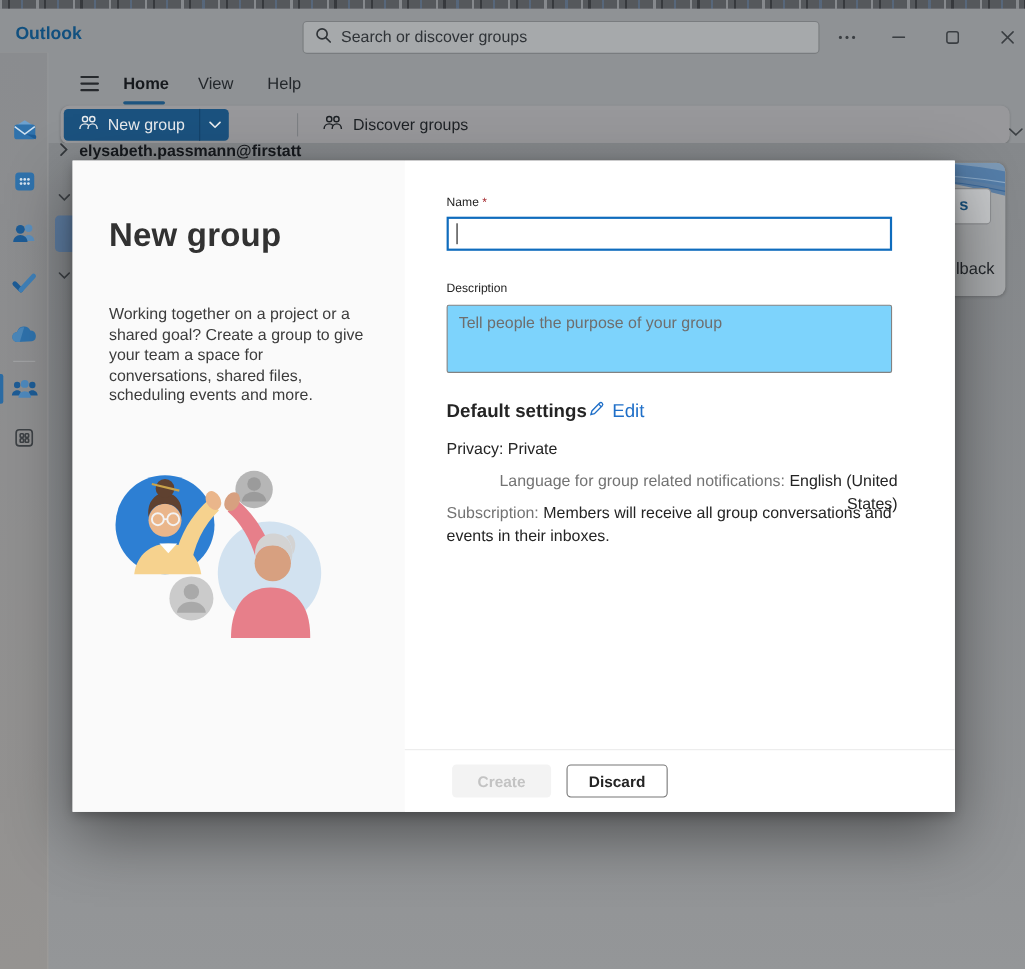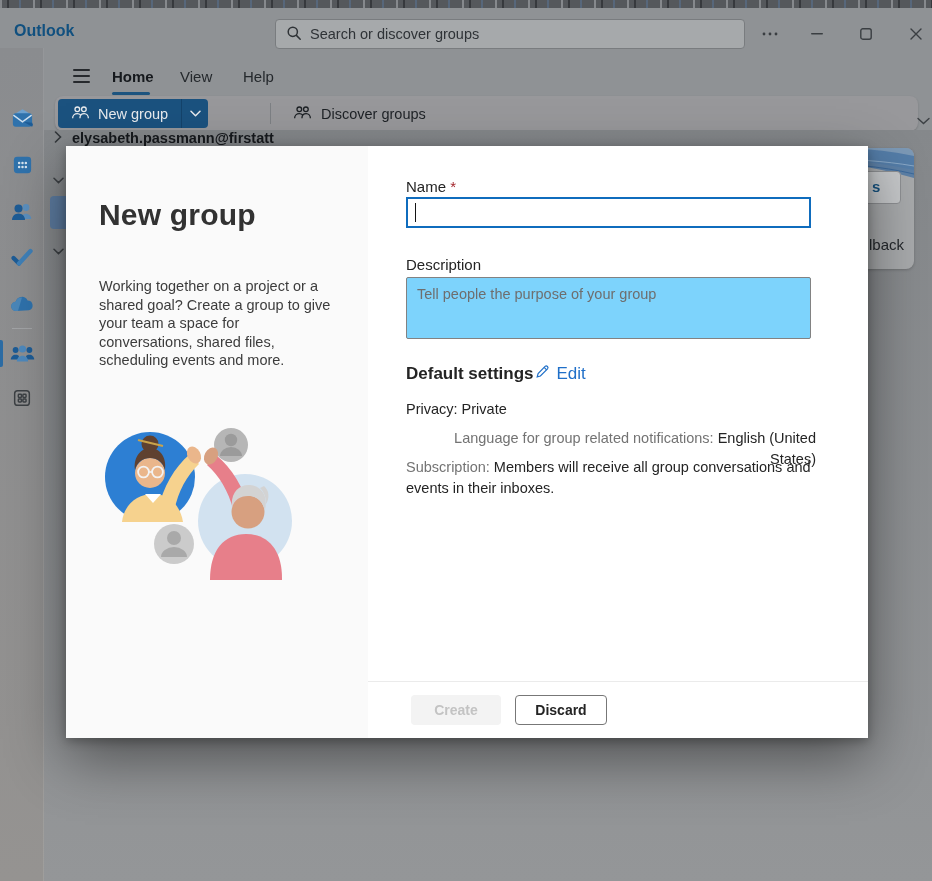--- a/index.html
+++ b/index.html
@@ -45,21 +45,21 @@
   .promo-text{left:173px;top:88px;font-size:15px;color:#24282c;}
 
   
   .dialog{left:66px;top:146px;width:802px;height:592px;background:#fff;z-index:10;
     box-shadow:0 20px 55px rgba(0,0,0,.45), 0 3px 10px rgba(0,0,0,.28);}
   .dialog-left{left:0;top:0;width:302px;height:592px;background:#fafafa;}
   .dialog-title{left:33px;top:52px;font-size:30px;font-weight:600;color:#323232;letter-spacing:.2px;}
   .dialog-intro{left:33px;top:131px;width:232px;font-size:14.5px;line-height:18.5px;color:#3c3c3c;}
   .illustration{left:34px;top:274px;}
   .dialog-right{left:302px;top:0;width:500px;height:592px;background:#fff;}
-  .field-label{left:38px;font-size:15px;color:#242424;}
+  .field-label{left:38px;font-size:11px;color:#242424;}
   .req{color:#a4262c;}
   .name-wrap{left:38px;top:51px;width:405px;height:31px;border:2px solid #0f6cbd;background:#fff;}
   .name-input{width:100%;height:100%;border:none;outline:none;padding:0 8px;font-size:15px;color:#242424;background:transparent;}
   .caret{position:absolute;left:7px;top:4px;width:1px;height:19px;background:#141414;}
   .desc-area{left:38px;top:131px;width:405px;height:62px;border:1px solid #828282;border-radius:2px;resize:none;padding:8px 10px;font-size:14.5px;color:#242424;background:#7dd3fc;outline:none;}
   .desc-area::placeholder{color:#6e6e6e;opacity:1;}
   .settings-head-row{left:38px;top:217px;width:405px;display:flex;align-items:center;justify-content:flex-start;}
   .settings-heading{font-size:17px;font-weight:700;color:#242424;}
   .edit-link{display:flex;align-items:center;gap:6px;color:#1f6fc8;font-size:17px;text-decoration:none;cursor:pointer;}
   .info-line{left:38px;width:410px;font-size:14.5px;line-height:21px;color:#242424;}

